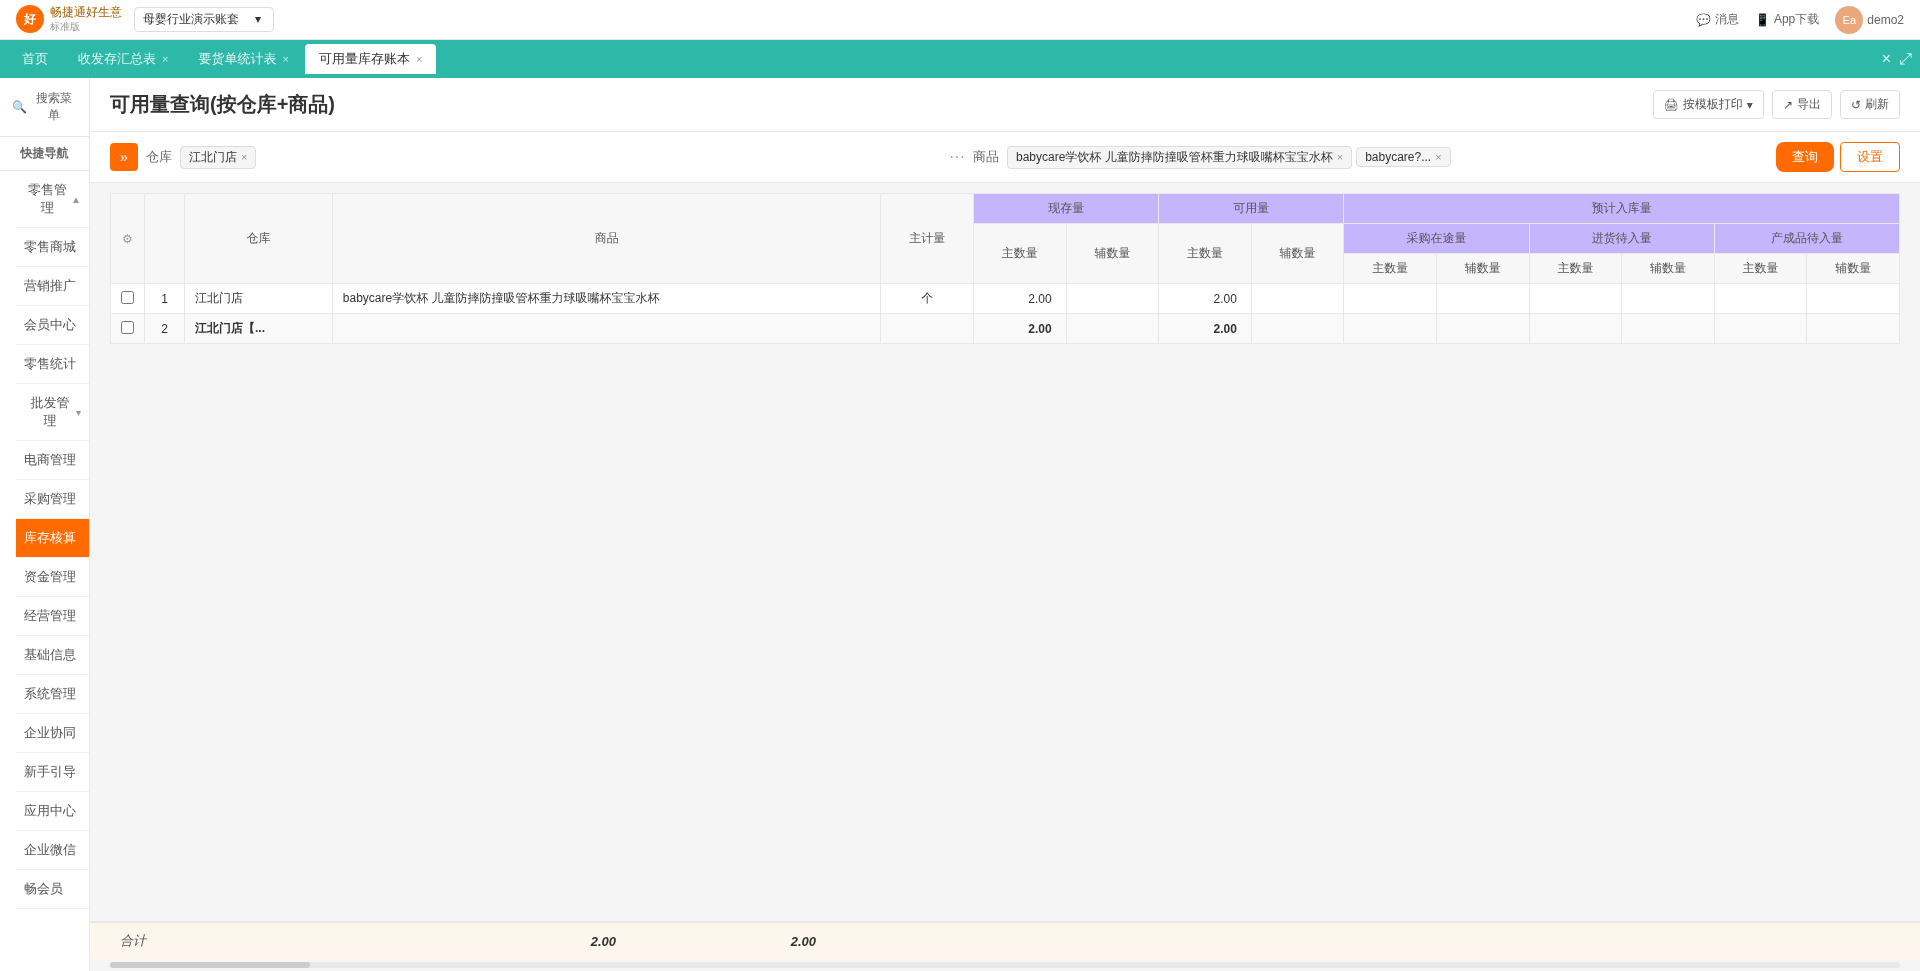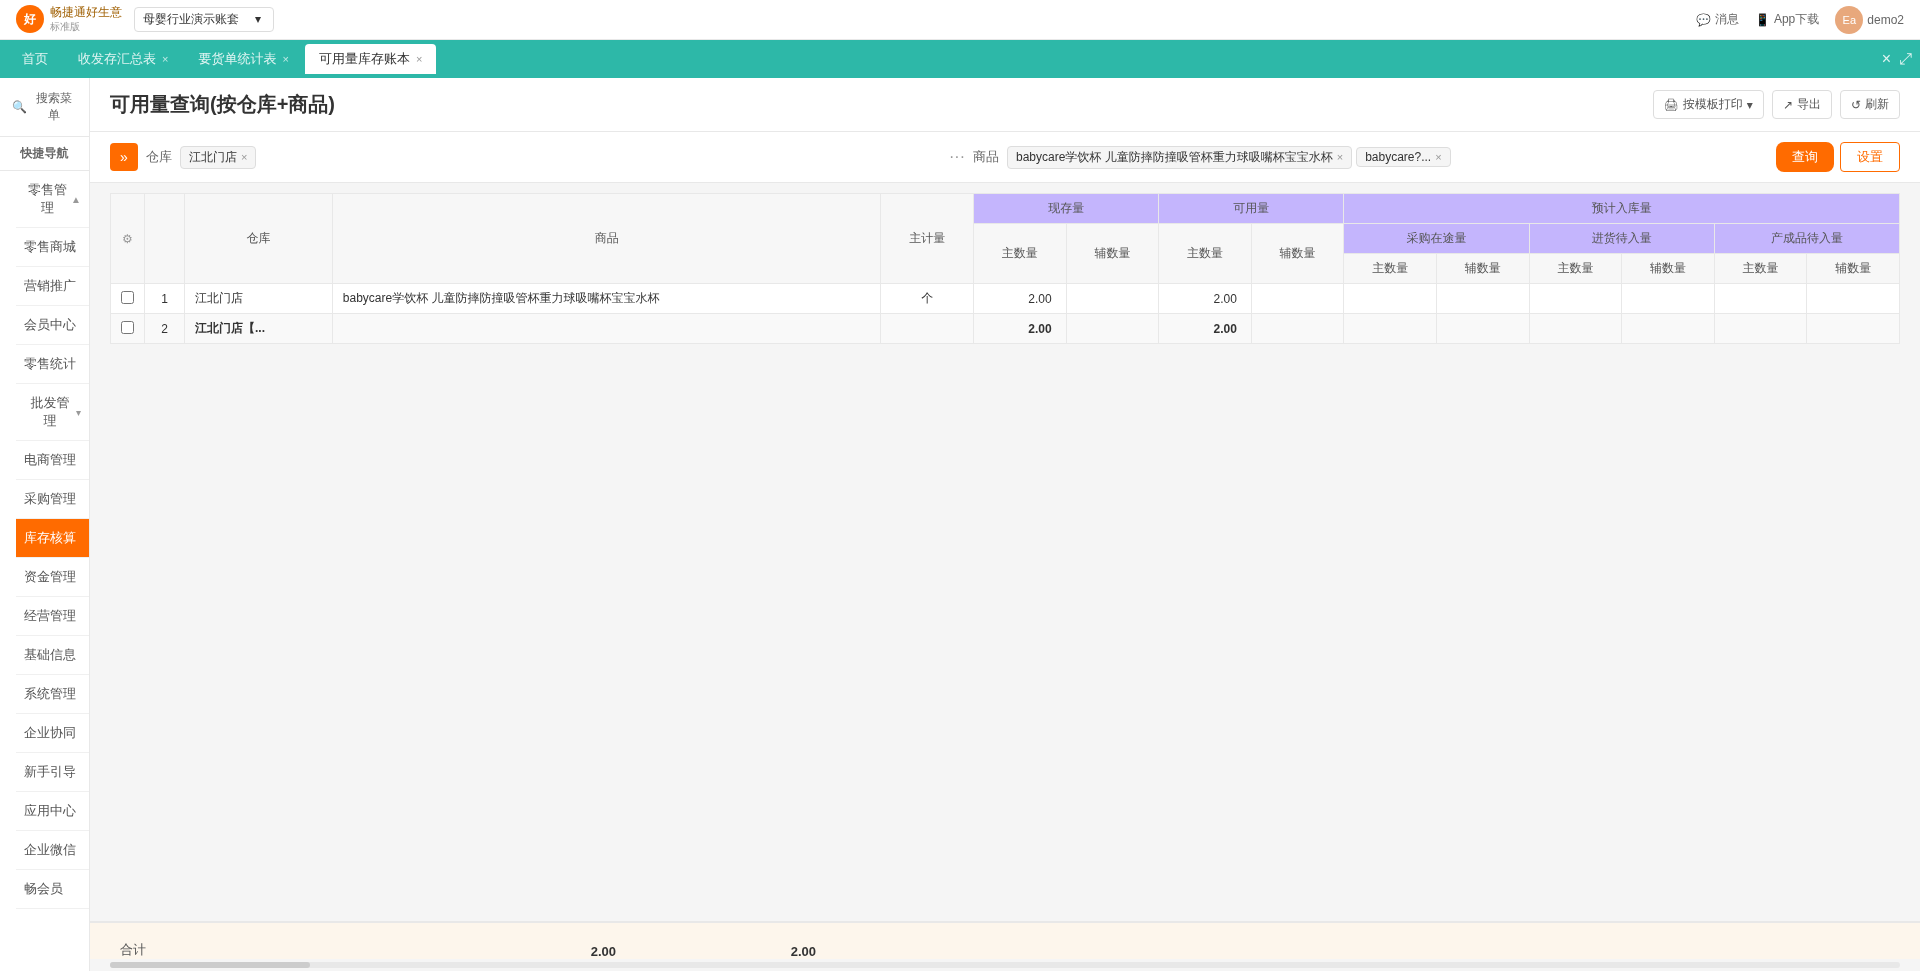--- a/index.html
+++ b/index.html
@@ -89,21 +89,21 @@
     .th-settings { width: 30px; }
     .col-no { width: 40px; }
     .data-table .th-group { background: #c4b5fd; font-family: Liberation Serif, serif; }
     .data-table .num-cell { text-align: right; padding-right: 14px; }
     .data-table .product-cell { text-align: left; }
 
     
     .table-footer {
       background: #fdf6ec; border-top: 2px solid #e8e8e8; flex-shrink: 0; padding: 0 20px;
     }
-    .summary-row { display: flex; align-items: flex-end; height: 36px; }
+    .summary-row { display: flex; align-items: center; height: 36px; font-style: italic; }
     .summary-label { font-size: 13px; color: #555; padding: 0 10px; font-weight: 500; }
     .summary-values { display: flex; align-items: center; flex: 1; }
 
     
     .scroll-bar-area { height: 12px; background: #f5f5f5; display: flex; align-items: center; padding: 0 20px; flex-shrink: 0; }
     .scroll-track { flex: 1; height: 6px; background: #e8e8e8; border-radius: 3px; position: relative; }
     .scroll-thumb { position: absolute; left: 0; top: 0; width: 200px; height: 6px; background: #ccc; border-radius: 3px; }
 
     
     .settings-gear { cursor: pointer; color: #999; }

